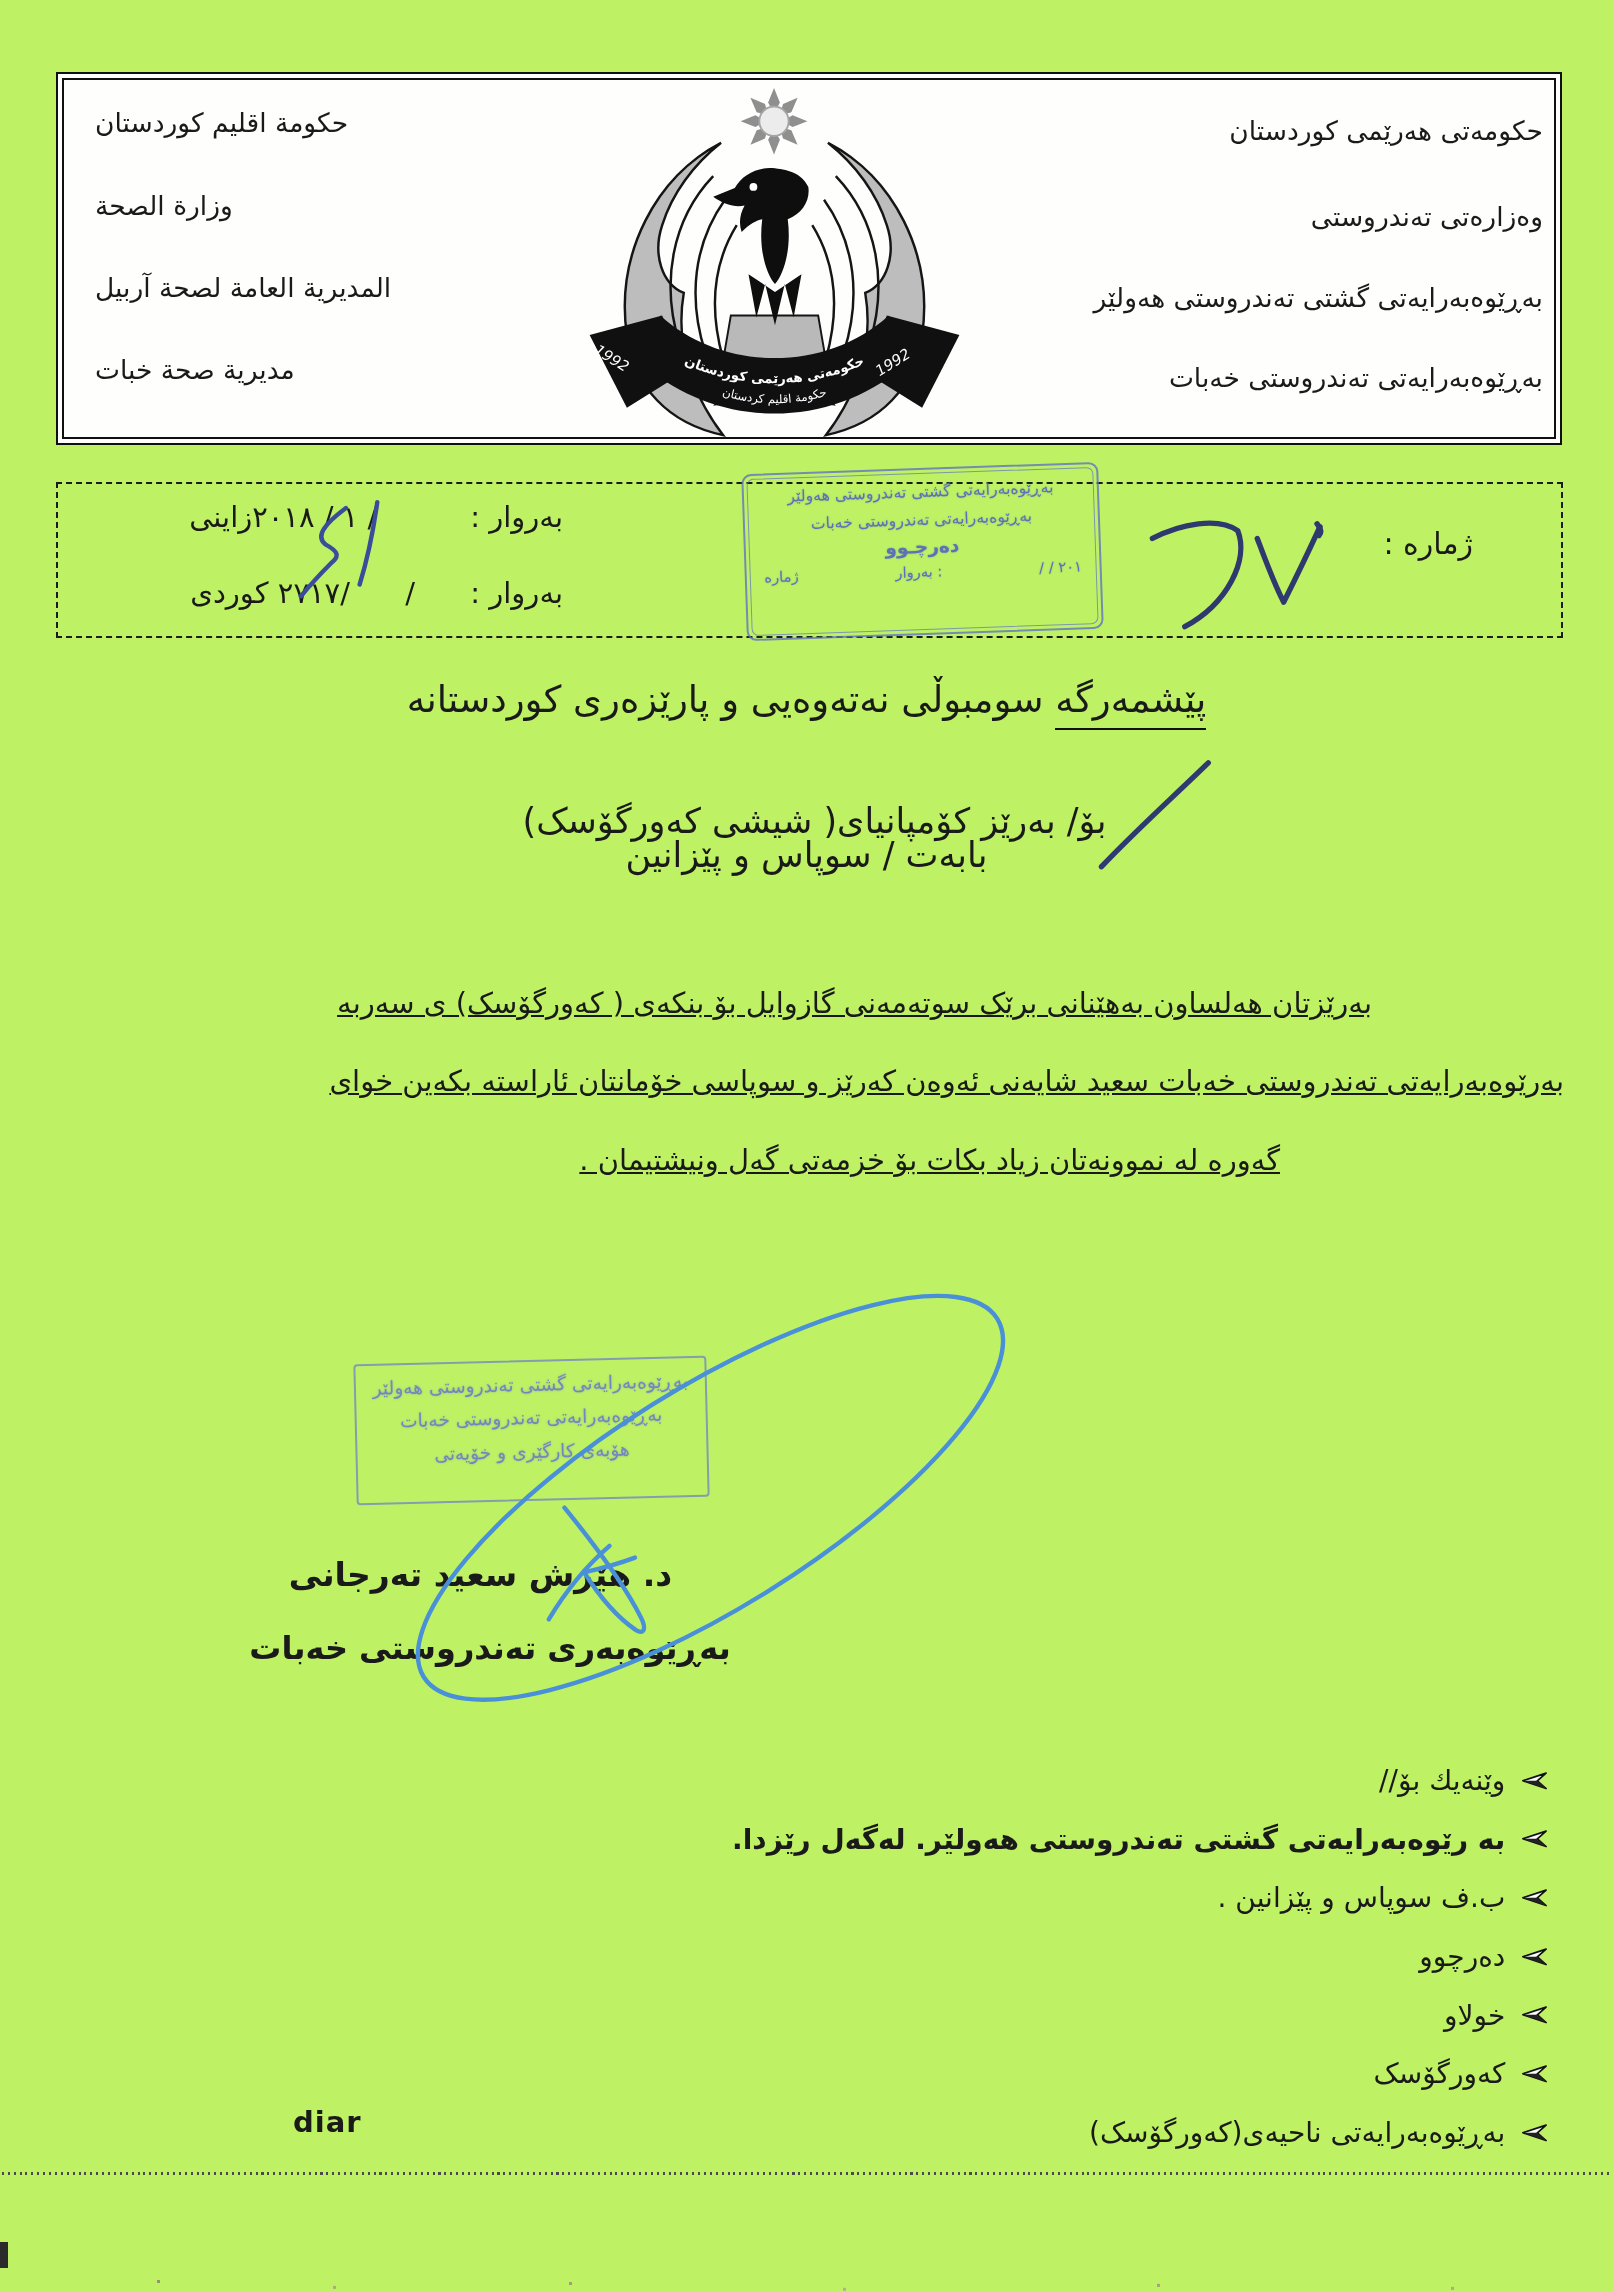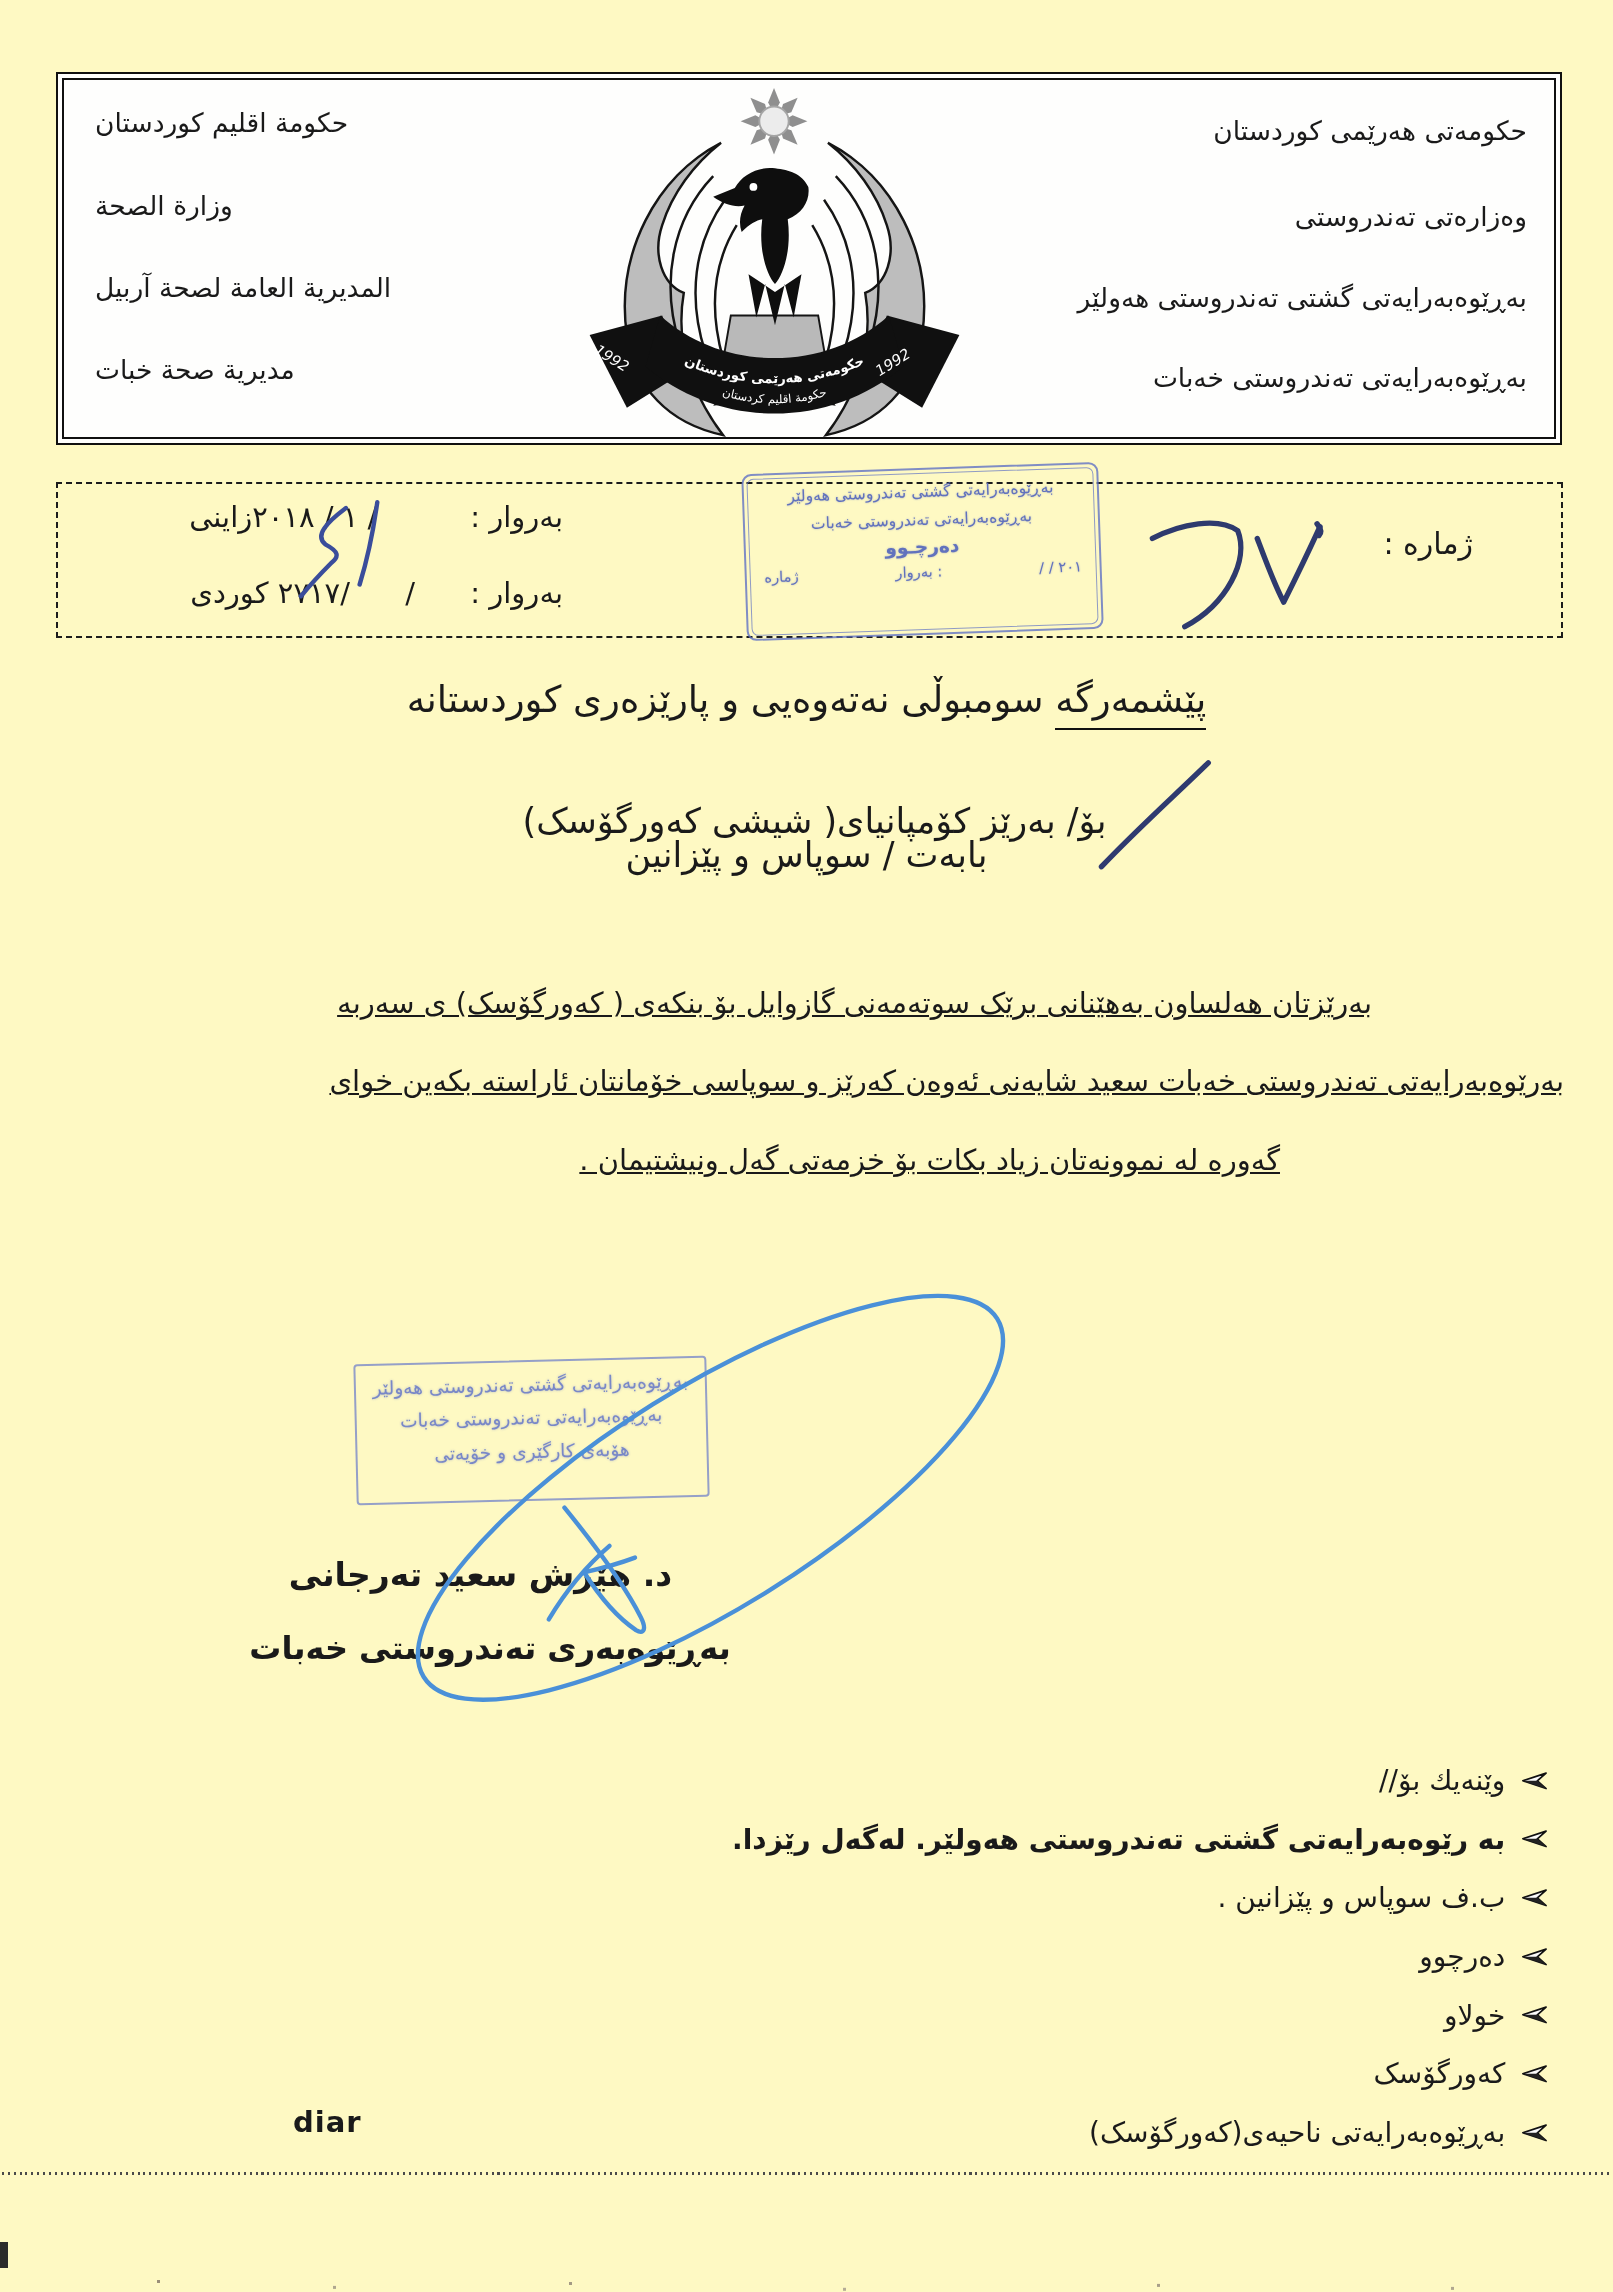--- a/index.html
+++ b/index.html
@@ -1,26 +1,26 @@
 <!DOCTYPE html>
 <html lang="ku" dir="rtl"><head>
 <meta charset="utf-8">
 <style>
   html,body{margin:0;padding:0;background:#ffffff;}
   .page{
     position:relative;width:1613px;height:2293px;margin:0 auto;
-    background:#fef9c3;color:#1a1a1a;overflow:hidden;
+    background:#bef264;color:#1a1a1a;overflow:hidden;
     font-family:"DejaVu Sans", sans-serif;
   }
   
   .header-box{position:absolute;left:56px;top:72px;width:1502px;height:369px;border:2.9px solid #101010;background:#fefefd;}
   .header-box .inner-border{position:absolute;inset:3.9px;border:2px solid #101010;pointer-events:none;}
   .hcol{position:absolute;top:0;height:100%;}
   .hcol-left{left:37px;width:490px;text-align:left;direction:rtl;}
-  .hcol-right{right:33px;width:490px;text-align:right;direction:rtl;}
+  .hcol-right{right:17px;width:490px;text-align:right;direction:rtl;}
   .hline{position:absolute;width:100%;font-size:26.5px;white-space:nowrap;}
   .hcol-left  .hl1{top:33px;} .hcol-left .hl2{top:116px;} .hcol-left .hl3{top:198px;} .hcol-left .hl4{top:280px;}
   .hcol-right .hl1{top:41px;} .hcol-right .hl2{top:127px;} .hcol-right .hl3{top:208px;} .hcol-right .hl4{top:288px;}
   .emblem{position:absolute;left:508px;top:7.8px;}
   
   .ref-box{position:absolute;left:56px;top:482px;width:1503px;height:152px;border:2.5px dashed #1c1c1c;}
   .ref-number-label{position:absolute;right:88px;top:42px;font-size:30px;direction:rtl;white-space:nowrap;}
   .date-row{position:absolute;right:998px;direction:rtl;display:flex;align-items:center;font-size:29px;white-space:pre;}
   .date-row1{top:15.7px;}
   .date-row2{top:92px;}

